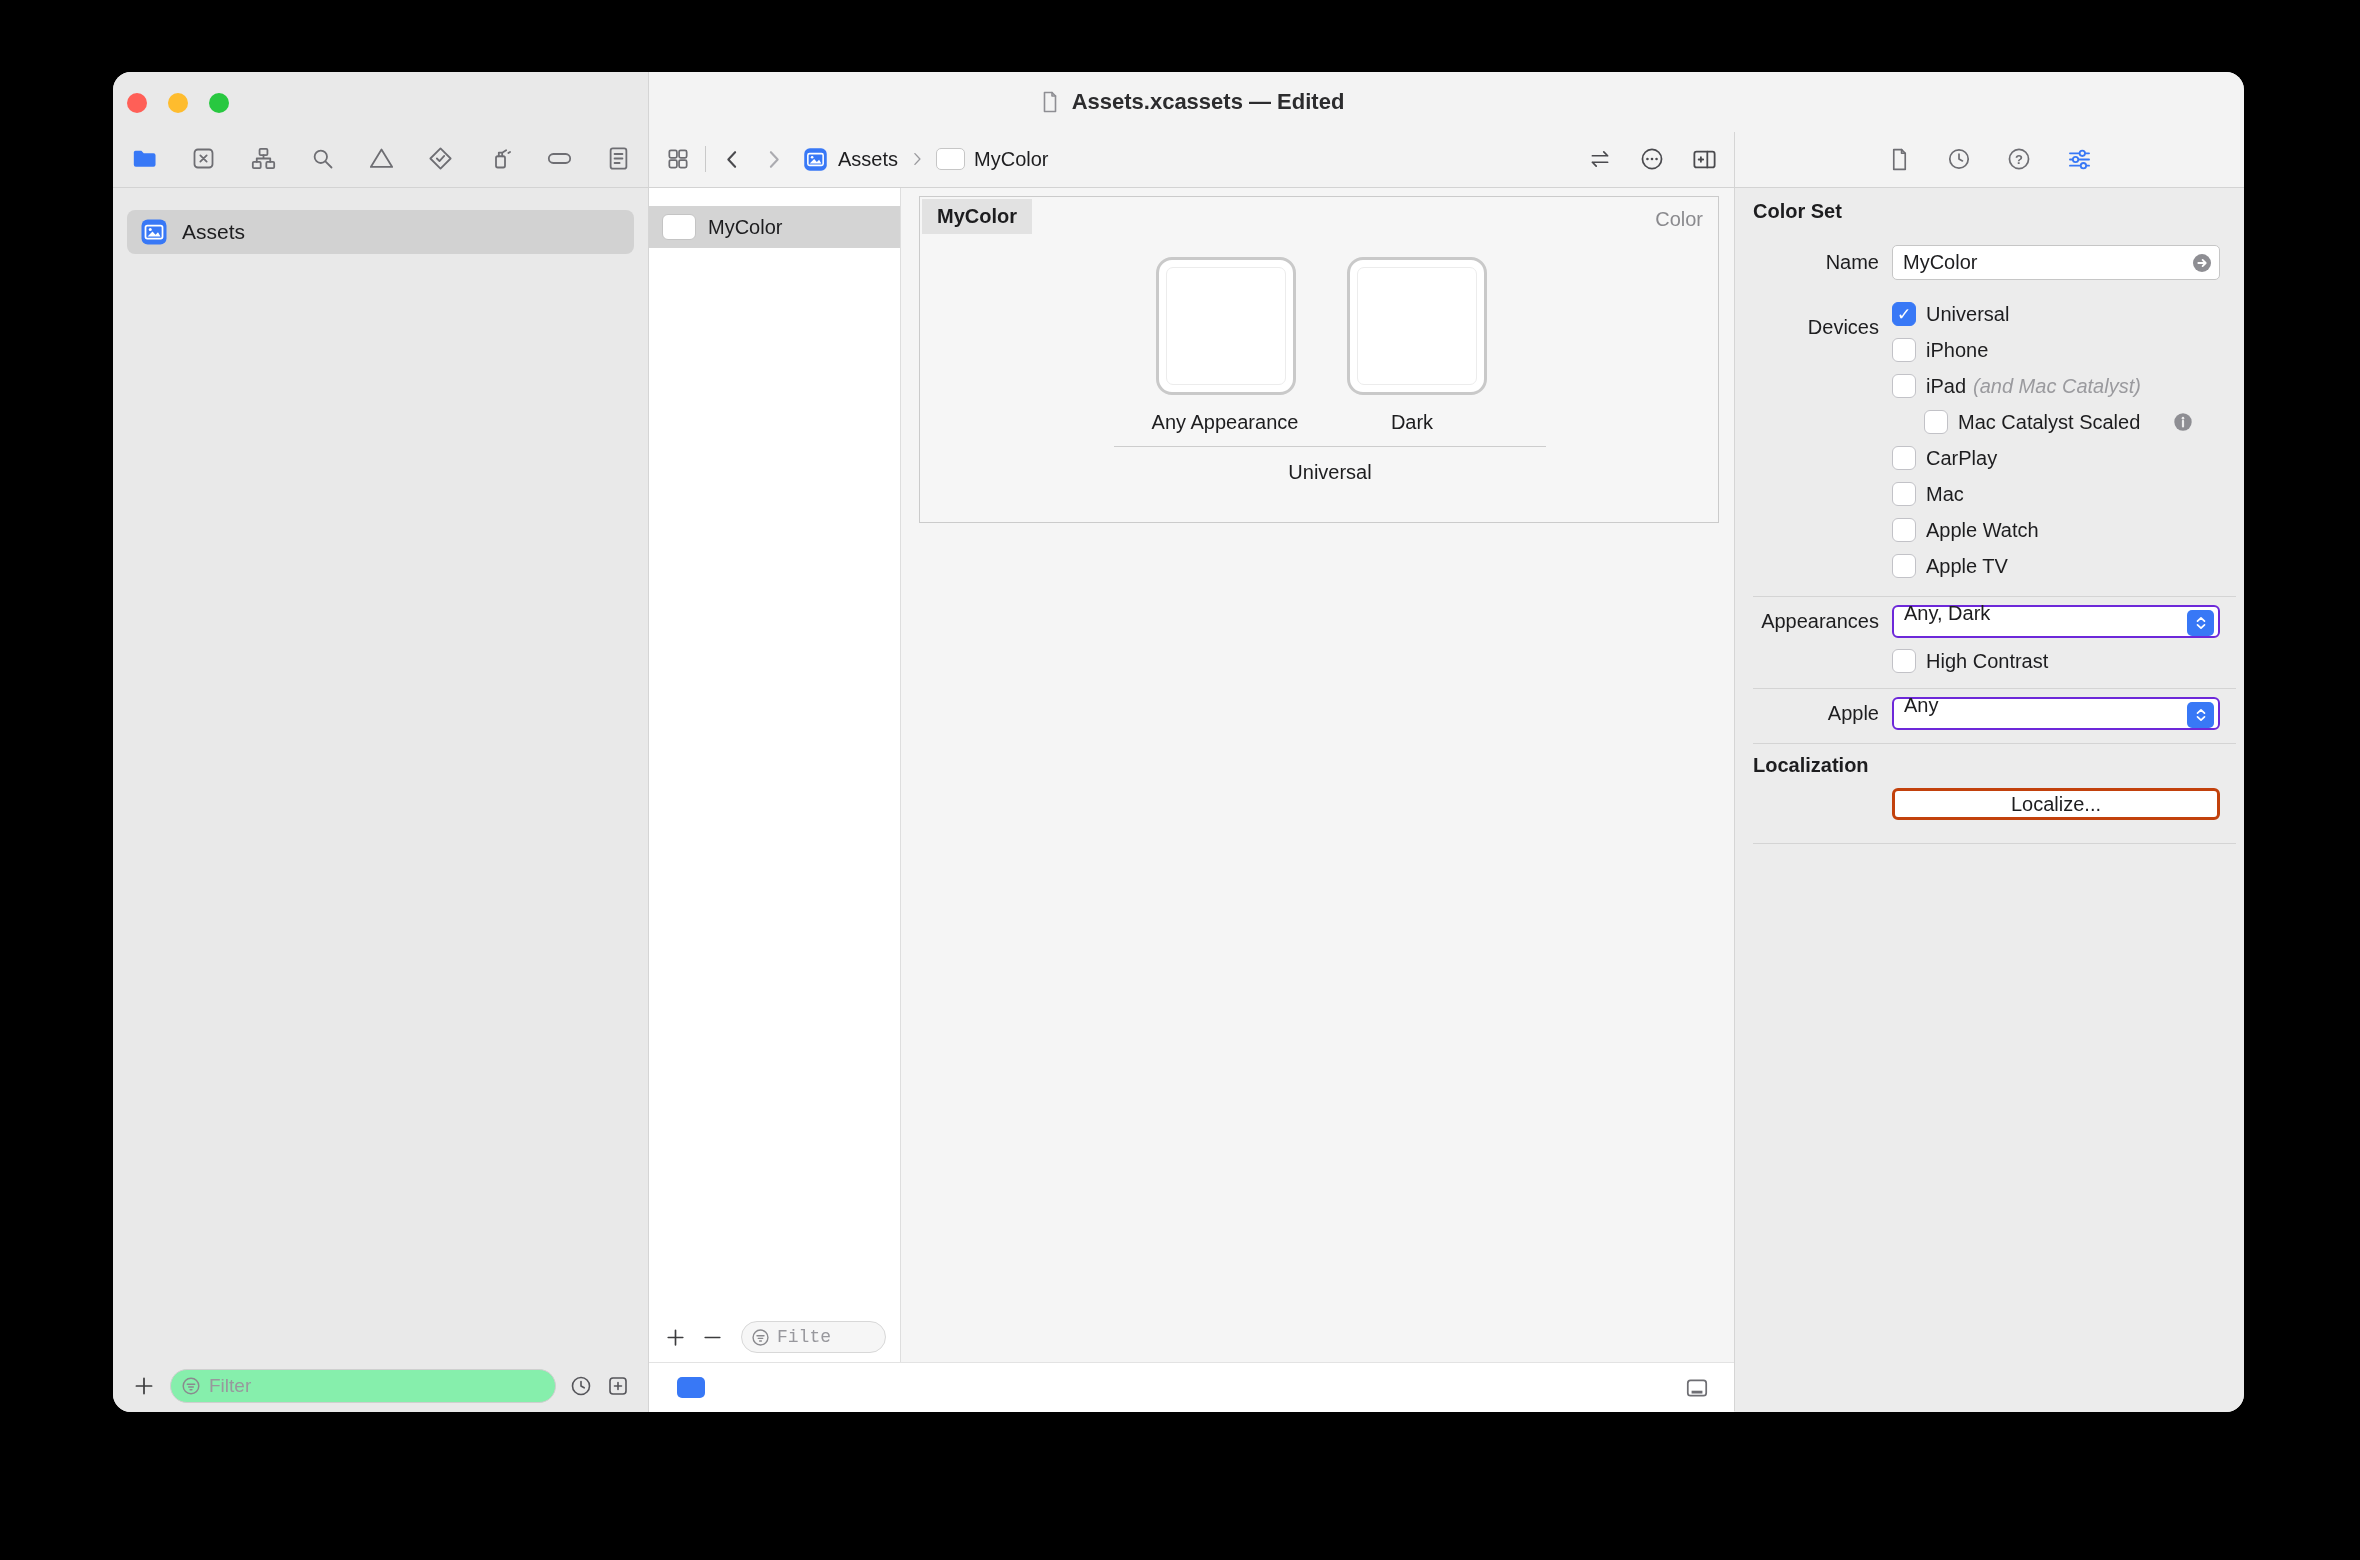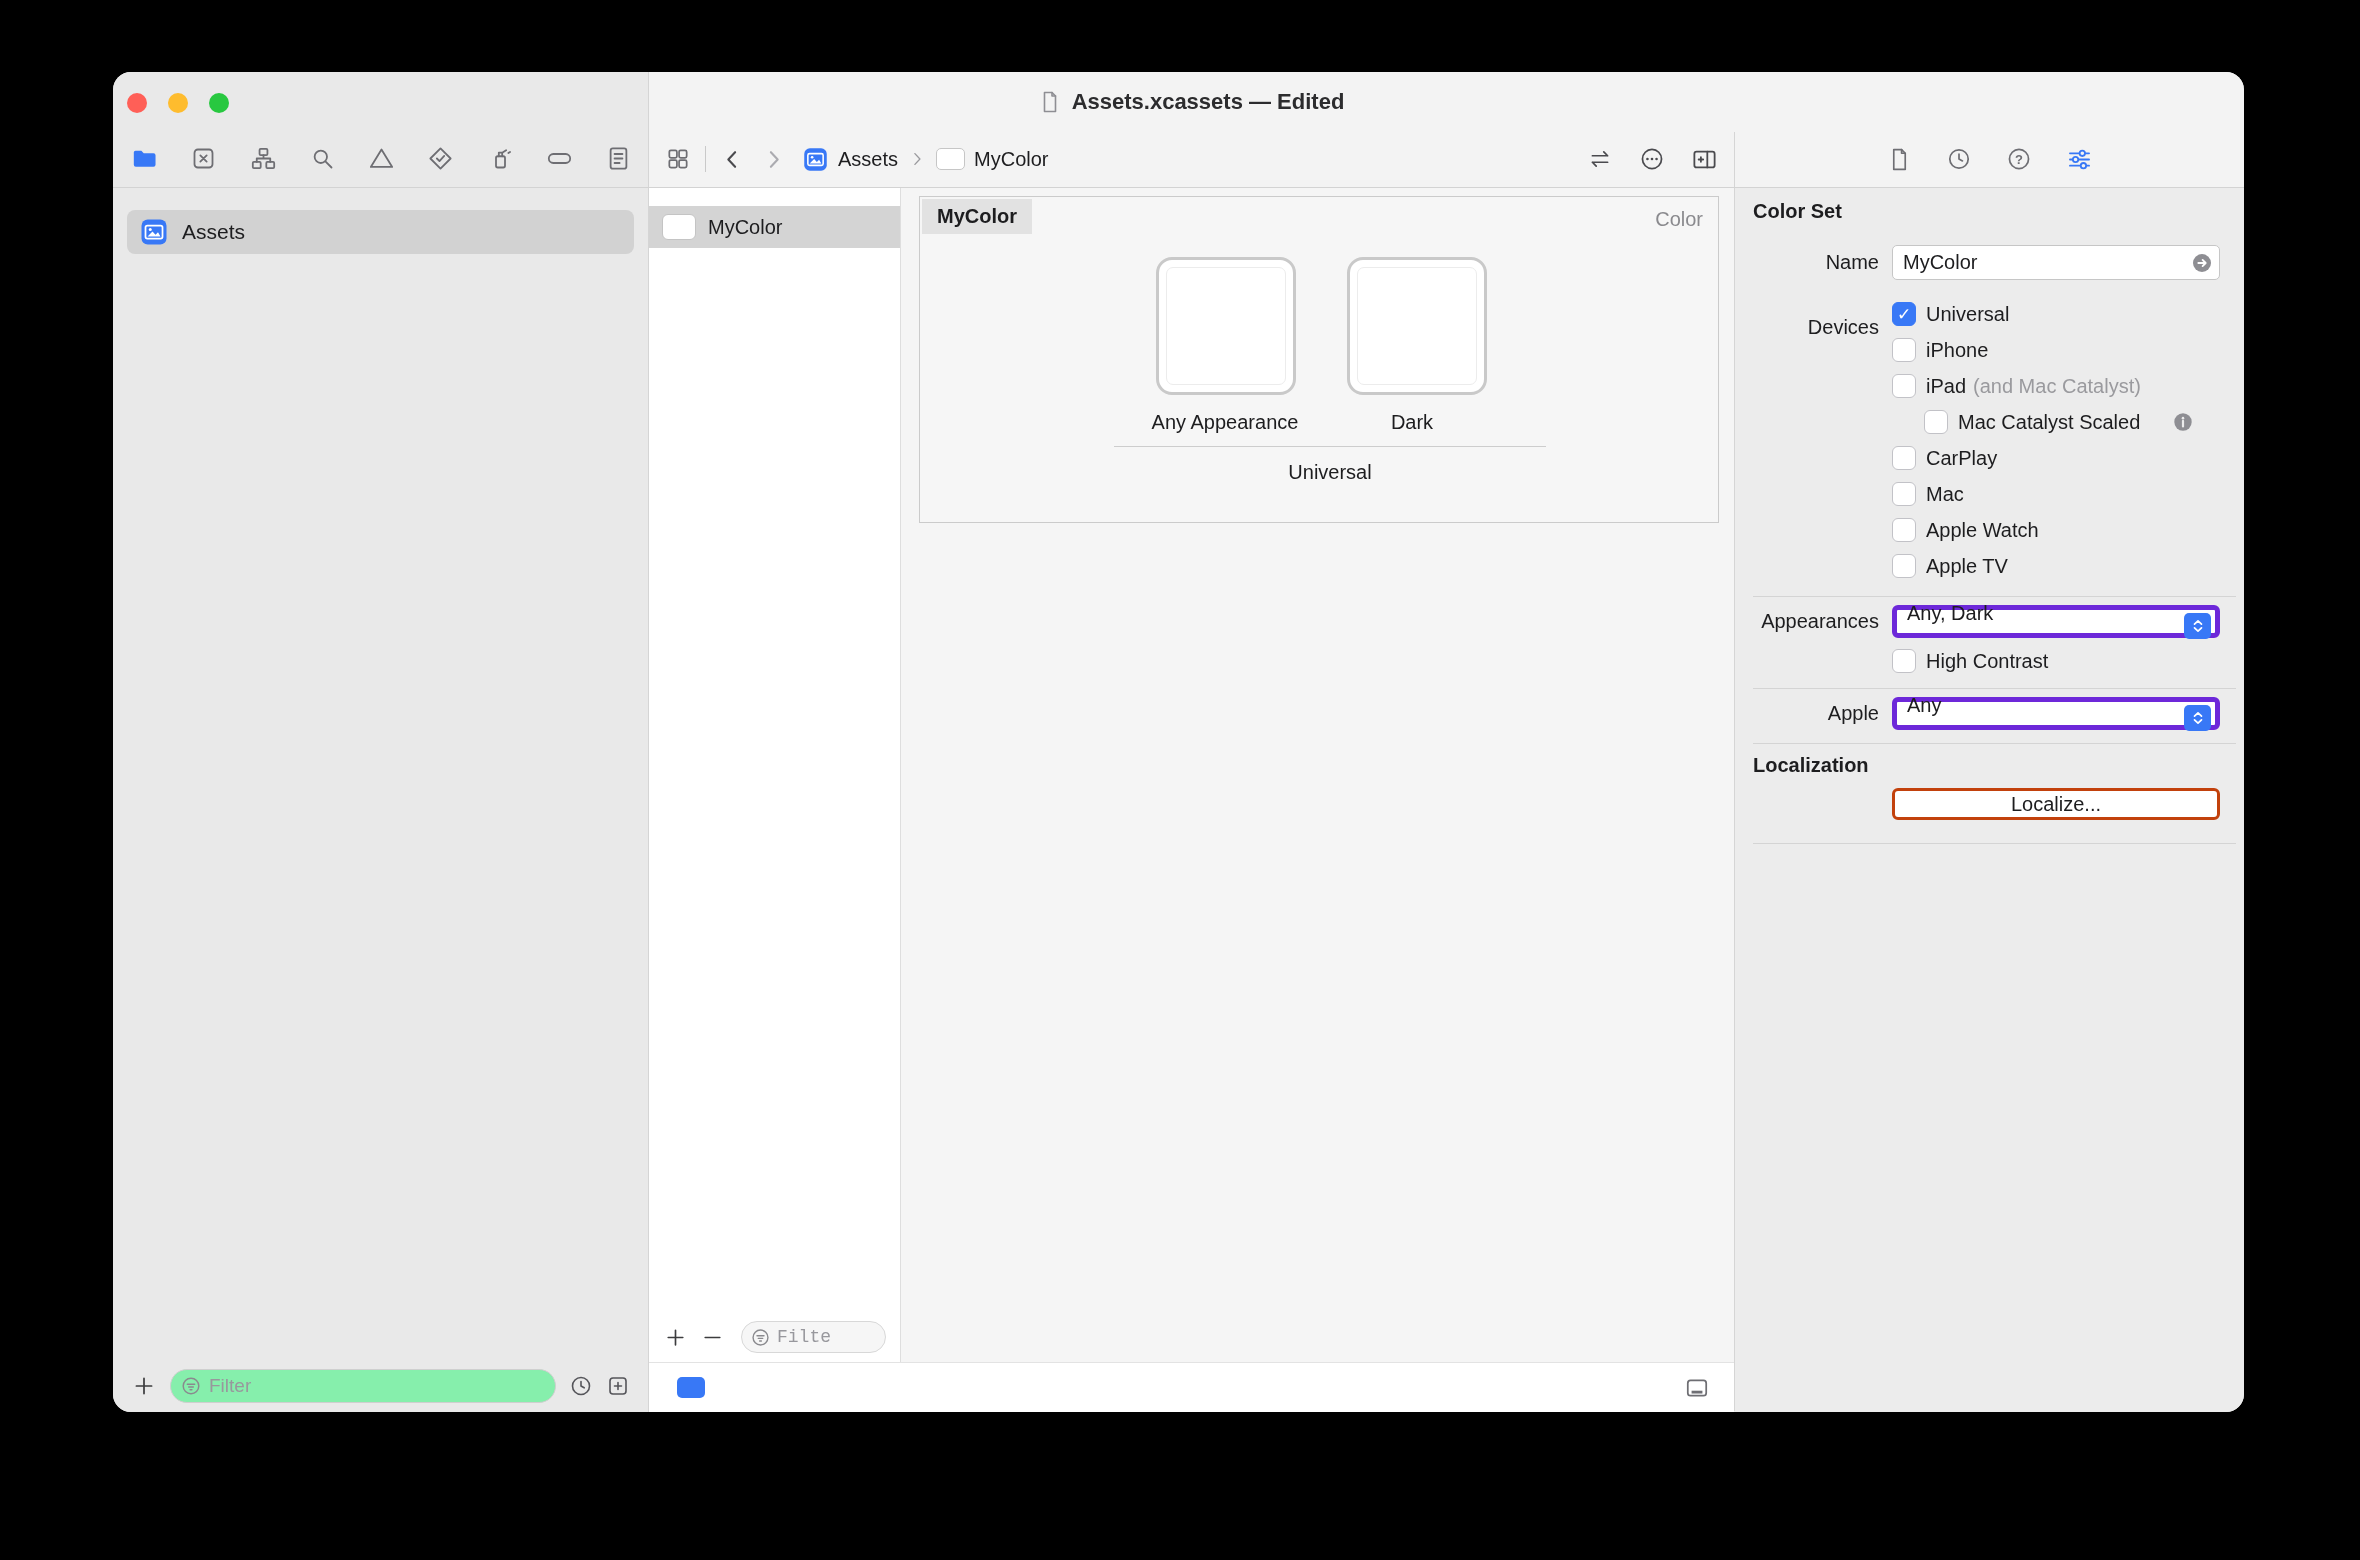--- a/index.html
+++ b/index.html
@@ -103,25 +103,25 @@
   .field input { width:100%; height:100%; border:none; outline:none; background:transparent;
                  padding:0 40px 0 10px; font-size:20px; font-family:inherit; color:#1d1d1f; }
   .jump { position:absolute; right:5px; top:5px; }
   .devrow { display:flex; align-items:center; height:36px; }
   .cb { width:24px; height:24px; border-radius:6px; background:#fff; border:1px solid #C2C2C7;
         margin-right:10px; flex:none; position:relative; }
   .cb.checked { background:#3878F6; border-color:#3878F6; }
   .cb.checked::after { content:"✓"; position:absolute; inset:0; display:flex; align-items:center;
         justify-content:center; color:#fff; font-size:17px; font-weight:bold; font-family:"DejaVu Sans",sans-serif; }
   .dlabel { font-size:20px; }
-  .suffix { color:#9A9A9E; margin-left:7px; font-size:20px; }
+  .suffix { color:#9A9A9E; margin-left:7px; font-size:20px;font-style:italic; }
   .indent { margin-left:32px; }
   .infoic { margin-left:auto; margin-right:26px; }
   .hdiv { height:1px; background:#D4D4D4; margin-left:18px; margin-right:8px; }
-  .popup { position:relative; height:33px; background:#fff; border:5px solid #6d28d9; border-radius:6px;
+  .popup { position:relative; height:33px; background:#fff; border:2px solid #6d28d9; border-radius:6px;
            display:flex; align-items:center; padding:0 40px 16px 10px; font-size:20px; }
   .stepper { position:absolute; right:4px; top:3px; width:27px; height:26px; background:#3878F6;
              border-radius:5px; display:flex; align-items:center; justify-content:center; }
   .loc-title { padding:10px 0 0 18px; font-size:20px; font-weight:bold; }
   .pushbtn { width:328px; height:32px; background:#fff; border:3px solid #c2410c; border-radius:6px;
              display:flex; align-items:center; justify-content:center; font-size:20px; }
 </style>
 </head>
 <body>
 

